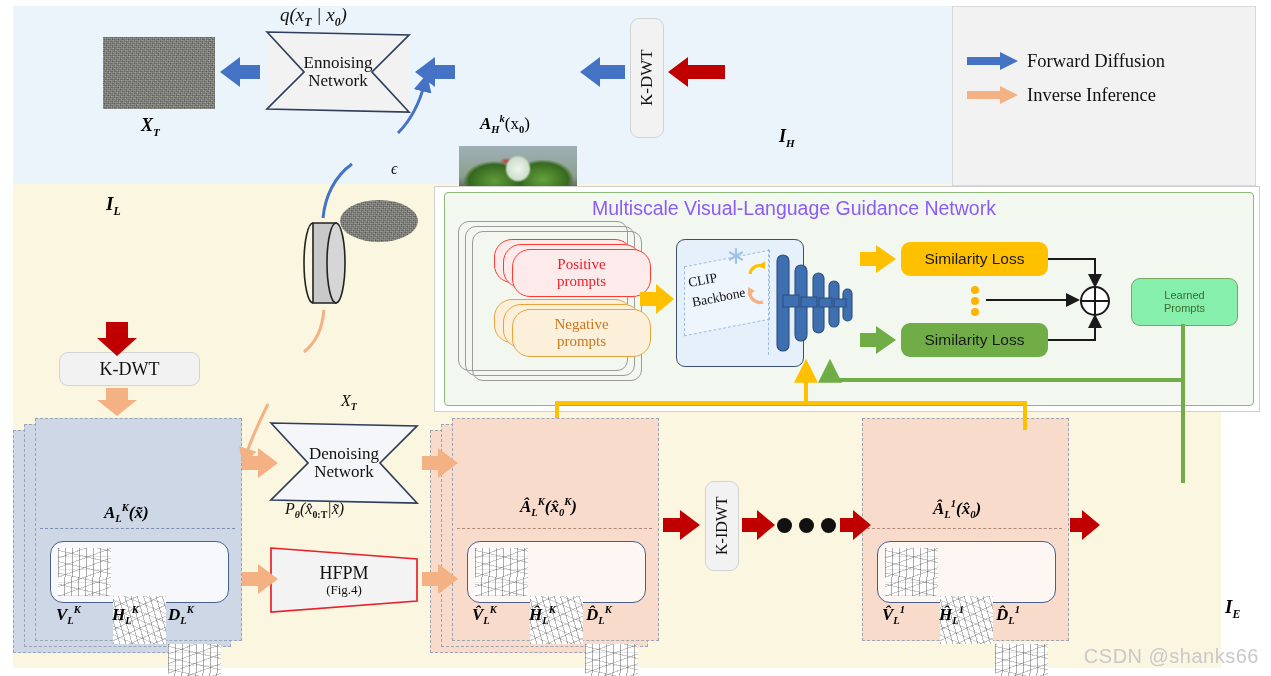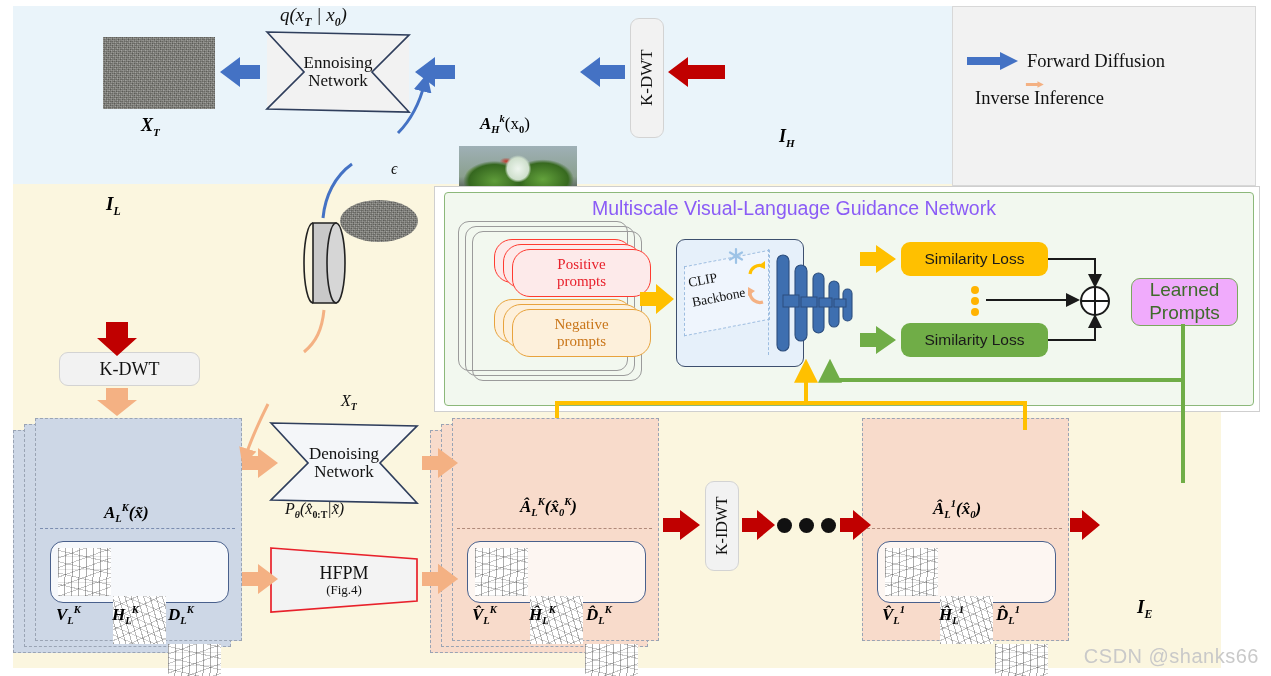--- a/index.html
+++ b/index.html
@@ -97,22 +97,22 @@
         justify-content:center;text-align:center;line-height:1.12;margin-left:27px;}
   .ghost{position:absolute;border:1px solid #9b9b9b;border-radius:11px;background:transparent;}
 
   
   .simloss{position:absolute;border-radius:9px;display:flex;align-items:center;
            justify-content:center;font-family:"Liberation Sans",sans-serif;
            font-size:15.5px;color:#1a1a1a;}
   .dot{position:absolute;width:8px;height:8px;border-radius:50%;background:#FFB300;}
 
   #learned-prompts{position:absolute;border:1.4px solid #7aa85f;border-radius:9px;
-      background:#f0abfc;display:flex;align-items:center;justify-content:center;
-      text-align:center;font-family:"Liberation Sans",sans-serif;font-size:19px;
+      background:#86efac;display:flex;align-items:center;justify-content:center;
+      text-align:center;font-family:"Liberation Sans",sans-serif;font-size:11px;
       color:#3f6b2c;line-height:1.2;}
 
   #watermark{position:absolute;right:12px;bottom:8px;font-family:"Liberation Sans",sans-serif;
       font-size:20px;color:#c9c9c9;letter-spacing:.5px;}
   .kdot{position:absolute;width:15px;height:15px;border-radius:50%;background:#111;}
 </style>
 </head>
 <body>
 
 <div class="abs" id="panel-diffusion"></div>
@@ -161,21 +161,21 @@
 <div class="abs photo ph-bright" style="left:730px;top:18px;width:123px;height:104px;"></div>
 <div class="abs math" style="left:779px;top:126px;font-size:18px;">I<sub>H</sub></div>
 
 <div class="abs" id="legend">
   <div class="leg-row" style="left:14px;top:40px;">
     <svg width="52" height="20" viewBox="0 0 52 20">
       <path d="M0,6 L33,6 L33,1 L51,10 L33,19 L33,14 L0,14 Z" fill="#4472C4"></path>
     </svg>
     <span class="leg-txt">Forward Diffusion</span>
   </div>
-  <div class="leg-row" style="left:14px;top:74px;flex-direction:column;">
+  <div class="leg-row" style="left:14px;top:74px;">
     <svg width="52" height="20" viewBox="0 0 52 20">
       <path d="M0,6 L33,6 L33,1 L51,10 L33,19 L33,14 L0,14 Z" fill="#F4B183"></path>
     </svg>
     <span class="leg-txt">Inverse Inference</span>
   </div>
 </div>
 
 <div class="abs math" style="left:106px;top:193px;font-size:19px;">I<sub>L</sub></div>
 <div class="abs photo ph-dark" style="left:39px;top:220px;width:166px;height:98px;"></div>
 
@@ -257,21 +257,21 @@
 <div class="abs" style="left:867px;top:528px;width:195px;height:0;border-top:1px dashed #b08a7a;"></div>
 <div class="sub-round pk" style="left:877px;top:541px;width:177px;height:60px;">
   <div class="abs photo ph-sub" style="left:7px;top:6px;width:53px;height:48px;"></div>
   <div class="abs photo ph-sub2" style="left:62px;top:6px;width:53px;height:48px;"></div>
   <div class="abs photo ph-sub" style="left:117px;top:6px;width:53px;height:48px;"></div>
 </div>
 <div class="abs math" style="left:882px;top:604px;font-size:17px;">V̂<sub>L</sub><sup>1</sup></div>
 <div class="abs math" style="left:939px;top:604px;font-size:17px;">Ĥ<sub>L</sub><sup>1</sup></div>
 <div class="abs math" style="left:996px;top:604px;font-size:17px;">D̂<sub>L</sub><sup>1</sup></div>
 
-<div class="abs math" style="left:1137px;top:596px;font-size:19px;">I<sub>E</sub></div>
+<div class="abs math" style="left:1225px;top:596px;font-size:19px;">I<sub>E</sub></div>
 
 <div class="abs" id="panel-vlg-outer"></div>
 <div class="abs" id="panel-vlg"></div>
 <div class="abs sansl" style="left:592px;top:197px;font-size:19.5px;">Multiscale Visual-Language Guidance Network</div>
 
 <div class="ghost" style="left:458px;top:221px;width:168px;height:148px;"></div>
 <div class="ghost" style="left:465px;top:226px;width:168px;height:148px;"></div>
 <div class="ghost" style="left:472px;top:231px;width:168px;height:148px;"></div>
 
 <div class="pbox" style="left:467px;top:239px;width:137px;height:42px;background:#fdeaea;border:1.3px solid #FF3B30;"></div>

